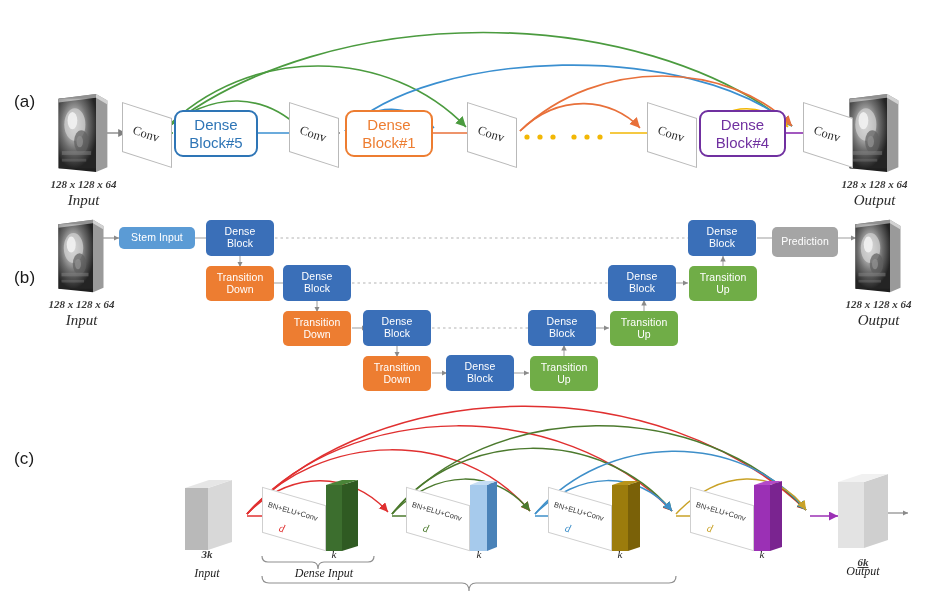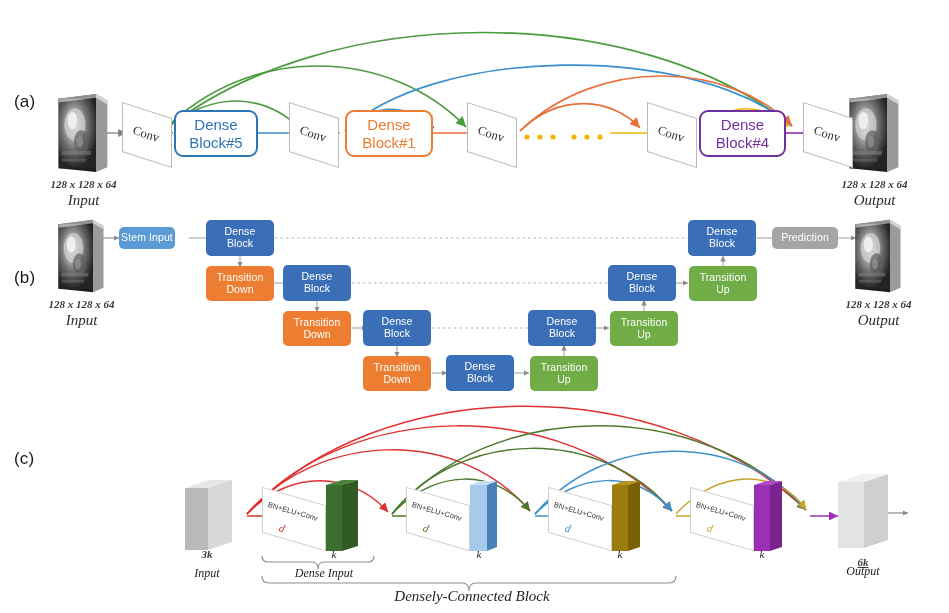--- a/index.html
+++ b/index.html
@@ -301,21 +301,21 @@
     <span>Block#4</span>
   </div>
 
   <div class="dim-label" style="left:26px;top:178px;width:115px;">128 x 128 x 64</div>
   <div class="io-label" style="left:26px;top:192px;width:115px;">Input</div>
   <div class="dim-label" style="left:817px;top:178px;width:115px;">128 x 128 x 64</div>
   <div class="io-label" style="left:817px;top:192px;width:115px;">Output</div>
 
   <div class="panel-label" style="left:14px;top:268px;">(b)</div>
 
-  <div class="bblock" style="left:119px;top:227px;width:56px;height:22px;background:#5B9BD5;">
+  <div class="bblock" style="left:119px;top:227px;width:76px;height:22px;background:#5B9BD5;">
     <span>Stem Input</span>
   </div>
 
   <div class="bblock" style="left:206px;top:220px;width:68px;height:36px;background:#3A6FB8;">
     <span>Dense</span>
     <span>Block</span>
   </div>
   <div class="bblock" style="left:283px;top:265px;width:68px;height:36px;background:#3A6FB8;">
     <span>Dense</span>
     <span>Block</span>
@@ -361,21 +361,21 @@
   </div>
   <div class="bblock" style="left:610px;top:311px;width:68px;height:35px;background:#70AD47;">
     <span>Transition</span>
     <span>Up</span>
   </div>
   <div class="bblock" style="left:689px;top:266px;width:68px;height:35px;background:#70AD47;">
     <span>Transition</span>
     <span>Up</span>
   </div>
 
-  <div class="bblock" style="left:772px;top:227px;width:66px;height:22px;background:#A5A5A5;">
+  <div class="bblock" style="left:772px;top:227px;width:66px;height:30px;background:#A5A5A5;">
     <span>Prediction</span>
   </div>
 
   <div class="dim-label" style="left:24px;top:298px;width:115px;">128 x 128 x 64</div>
   <div class="io-label" style="left:24px;top:312px;width:115px;">Input</div>
   <div class="dim-label" style="left:821px;top:298px;width:115px;">128 x 128 x 64</div>
   <div class="io-label" style="left:821px;top:312px;width:115px;">Output</div>
 
   <div class="panel-label" style="left:14px;top:449px;">(c)</div>
 
@@ -404,15 +404,14 @@
   <div class="brace-label" style="left:178px;top:566px;width:58px;text-align:center;">Input</div>
   <div class="dim-label" style="left:834px;top:556px;width:58px;text-decoration:underline;">6k</div>
   <div class="brace-label" style="left:834px;top:564px;width:58px;text-align:center;">Output</div>
 
   <div class="klab" style="left:316px;top:548px;width:36px;">k</div>
   <div class="klab" style="left:461px;top:548px;width:36px;">k</div>
   <div class="klab" style="left:602px;top:548px;width:36px;">k</div>
   <div class="klab" style="left:744px;top:548px;width:36px;">k</div>
 
   <div class="brace-label" style="left:262px;top:566px;width:124px;text-align:center;">Dense Input</div>
-  <div class="brace-label big" style="left:262px;top:588px;width:420px;text-align:center;">Densely-Connected Block</div>
 
 </div>
 
 </body></html>

